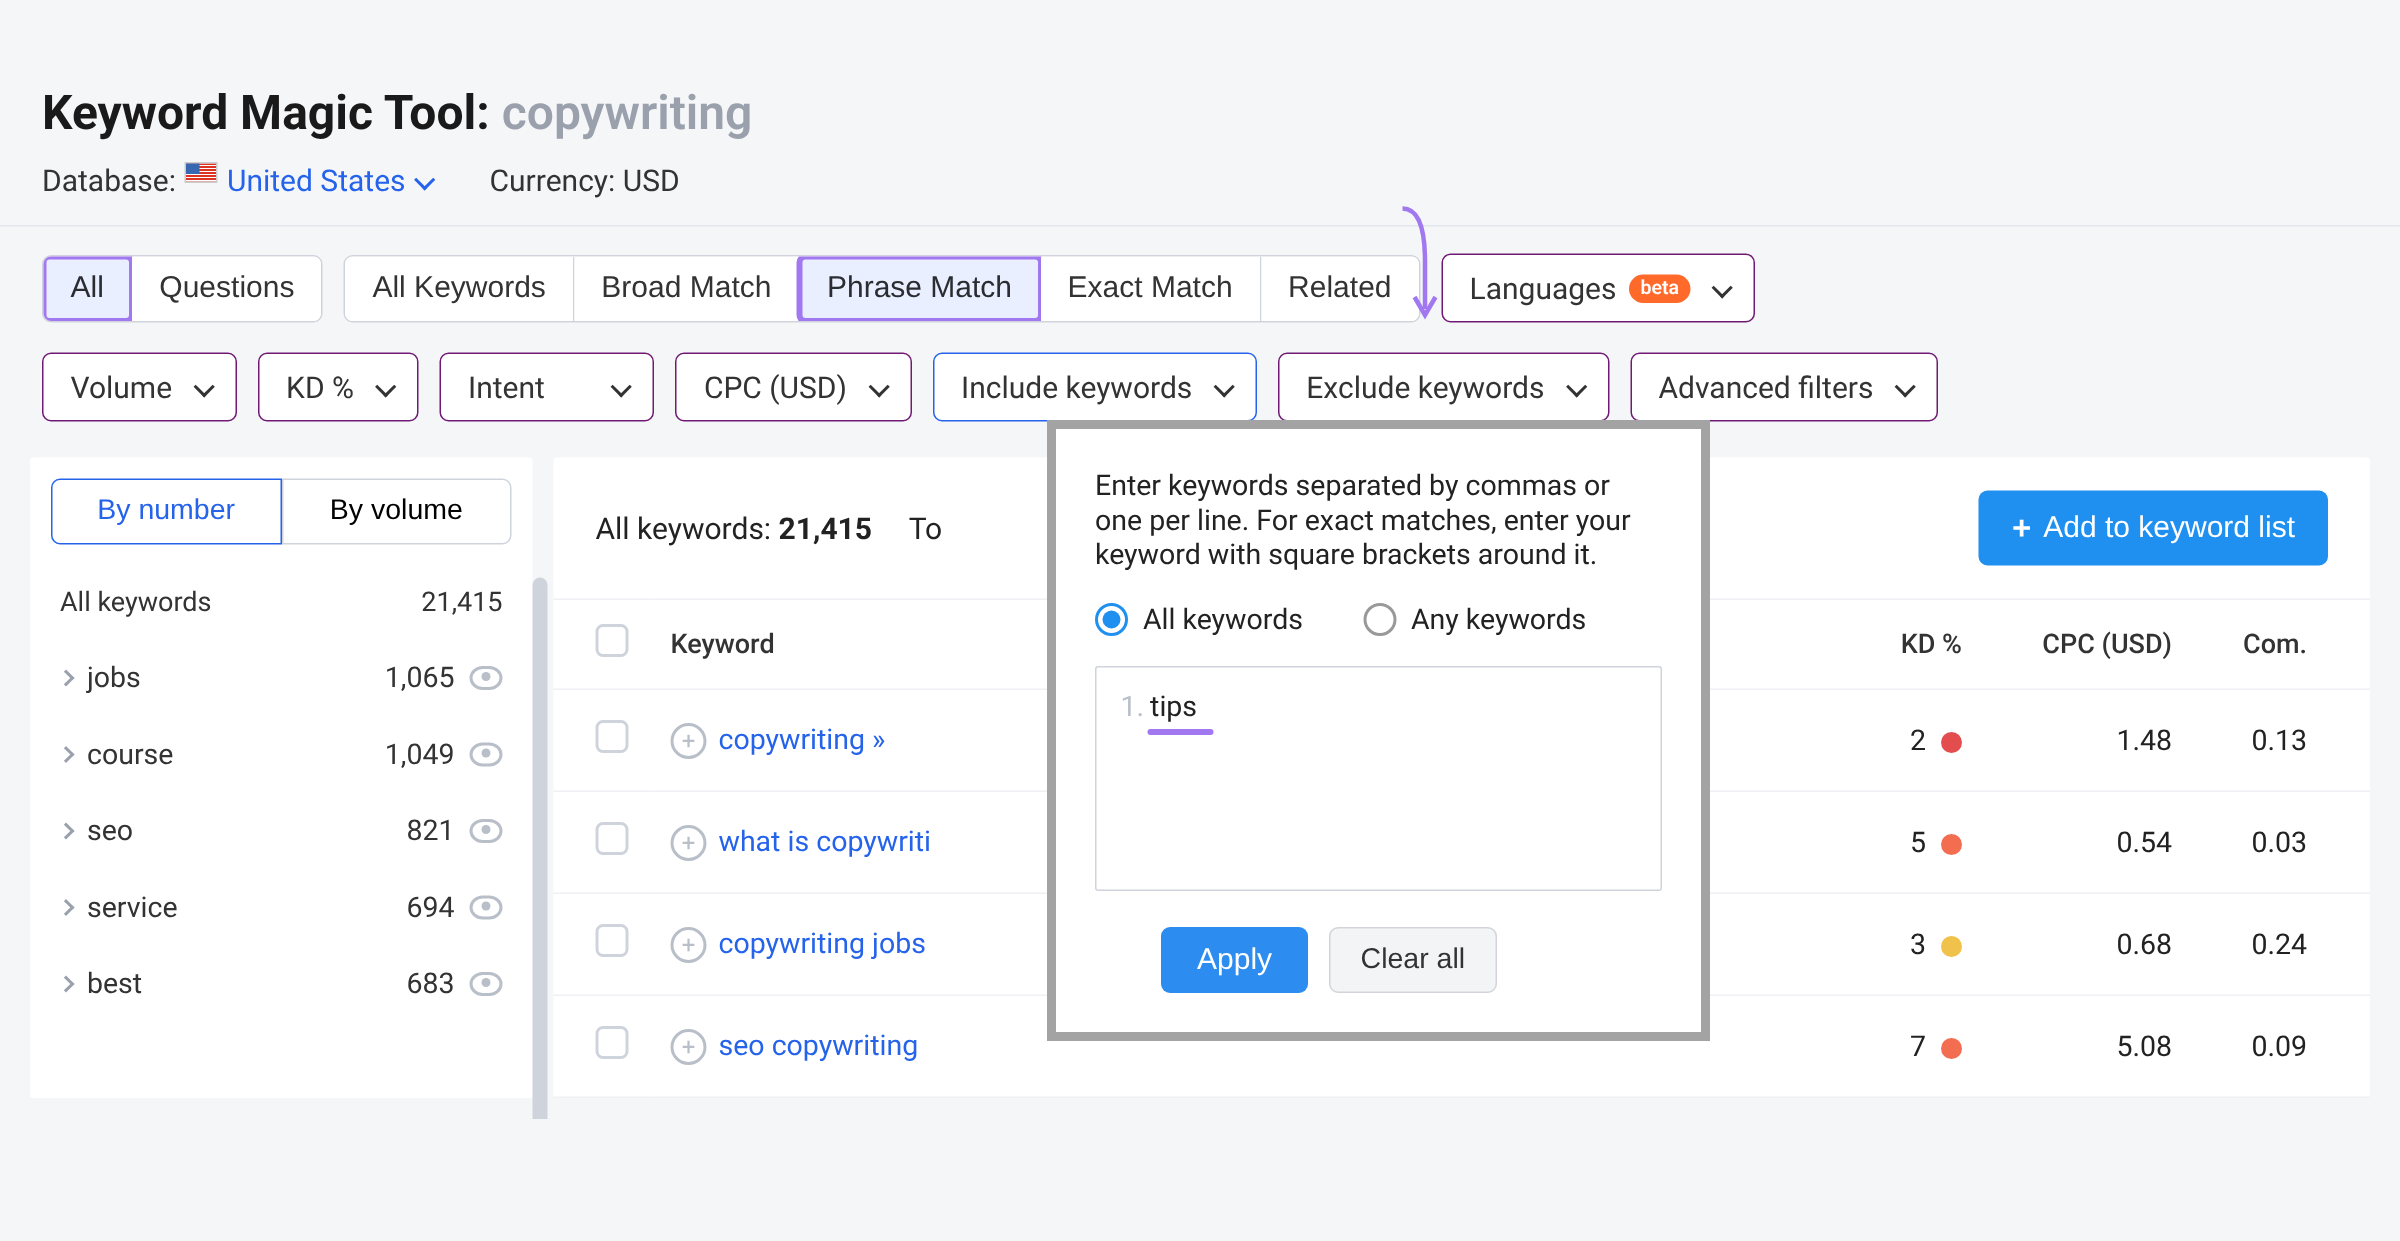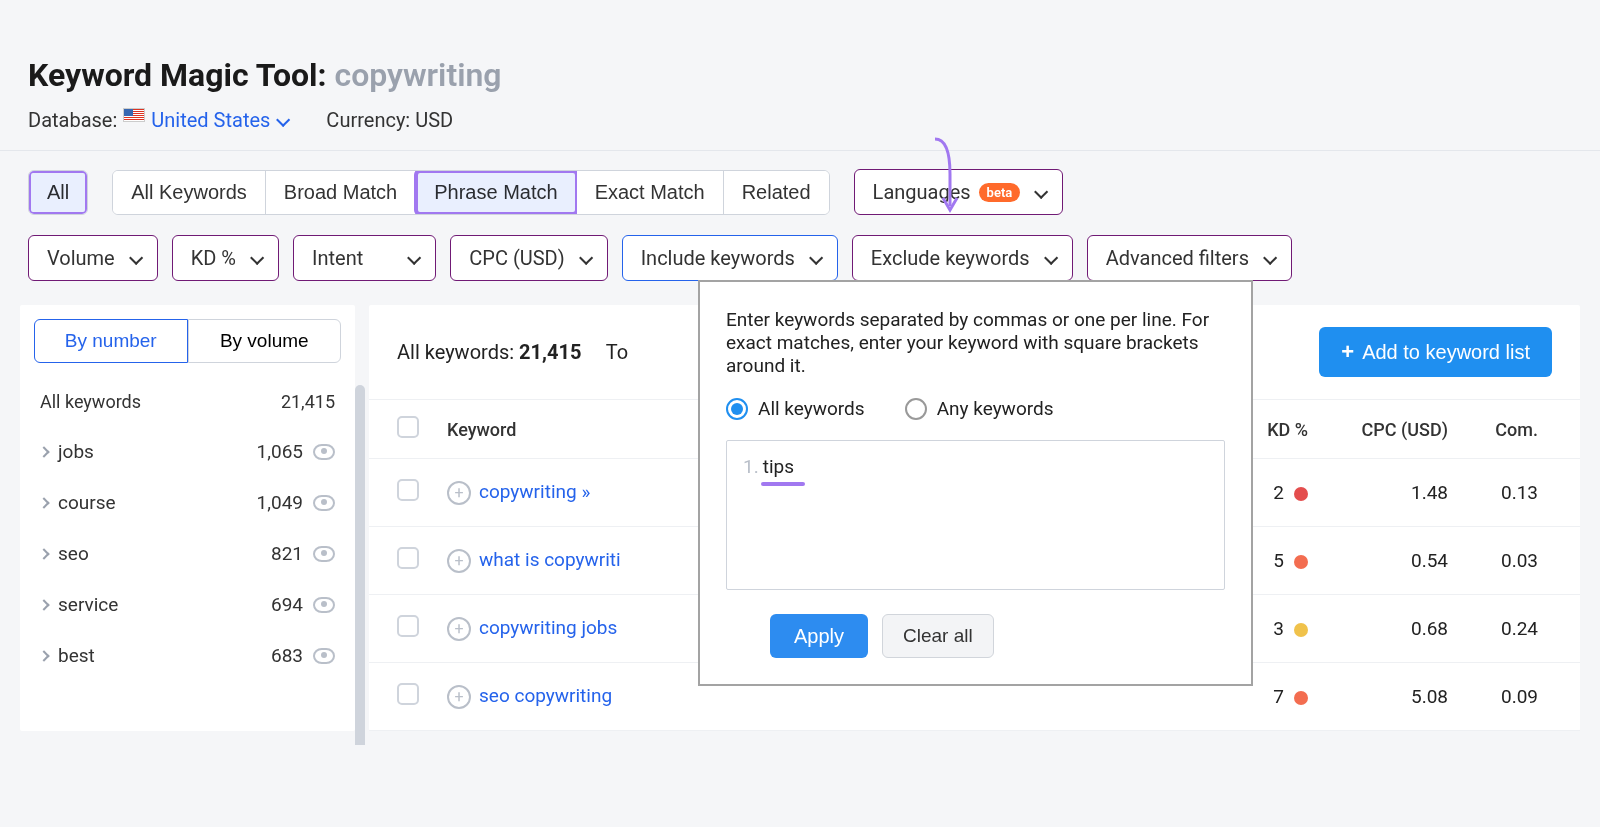--- a/index.html
+++ b/index.html
@@ -8,21 +8,21 @@
   .title-row { display: flex; align-items: baseline; gap: 10px; margin-bottom: 14px; }
   .title-row h1 { font-size: 32px; font-weight: 700; color: #1a1a1a; }
   .title-row .query { color: #9aa1ad; font-weight: 600; }
   .meta-row { display: flex; gap: 40px; font-size: 20px; color: #333; }
   .meta-row .db { display: inline-flex; align-items: flex-start; gap: 6px; }
   .meta-row .db .flag { display: inline-block; width: 22px; height: 14px; background: repeating-linear-gradient(#d32 0 1px, #fff 1px 2px, #d32 2px 3px, #fff 3px 4px, #d32 4px 5px, #fff 5px 6px, #d32 6px 7px, #fff 7px 8px, #d32 8px 9px, #fff 9px 10px, #d32 10px 11px, #fff 11px 12px, #d32 12px 13px, #fff 13px 14px); position: relative; border: 1px solid #ccc; }
   .meta-row .db .flag::before { content: ""; position: absolute; top: 0; left: 0; width: 9px; height: 7px; background: #3767b1; }
   .meta-row .link { color: #2563eb; }
   .chevron-down::after { content: ""; display: inline-block; width: 8px; height: 8px; border-right: 2px solid currentColor; border-bottom: 2px solid currentColor; transform: rotate(45deg) translateY(-3px); margin-left: 6px; }
   .toolbar { padding: 18px 28px 10px; }
-  .pill-row { display: flex; gap: 24px; align-items: center; margin-bottom: 20px; }
+  .pill-row { display: flex; gap: 14px; align-items: center; margin-bottom: 20px; }
   .seg { display: flex; border: 1px solid #cfd4dc; border-radius: 6px; overflow: hidden; background: #fff; }
   .seg button { background: #fff; border: none; border-right: 1px solid #cfd4dc; padding: 10px 18px; font-size: 20px; color: #333; cursor: pointer; }
   .seg button:last-child { border-right: none; }
   .seg button.active { background: #e9effe; color: #2a2c31; }
   .highlight-purple { outline: 4px solid #a178f0; outline-offset: -2px; border-radius: 4px; }
   .dd { background: #fff; border: 1px solid #701a75; border-radius: 6px; padding: 10px 18px; font-size: 20px; color: #333; display: inline-flex; align-items: center; gap: 8px; cursor: pointer; }
   .dd.open { border-color: #2563eb; }
   .badge-beta { background: #ff6a2b; color: #fff; font-size: 13px; padding: 2px 8px; border-radius: 10px; font-weight: 600; }
   .filters-row { display: flex; gap: 14px; flex-wrap: wrap; }
   .content { display: flex; padding: 14px 20px; gap: 14px; position: relative; }
@@ -54,21 +54,21 @@
   td.right { text-align: right; }
   .cb { width: 22px; height: 22px; border: 2px solid #cfd4dc; border-radius: 5px; display: inline-block; }
   .addcircle { width: 24px; height: 24px; border: 2px solid #b9bfc9; border-radius: 50%; display: inline-flex; align-items: center; justify-content: center; color: #b9bfc9; font-size: 16px; margin-right: 8px; vertical-align: middle; }
   .kwlink { color: #2563eb; text-decoration: none; }
   .kd-dot { width: 14px; height: 14px; border-radius: 50%; display: inline-block; margin-left: 10px; vertical-align: middle; }
   .dot-red { background: #e44d4d; }
   .dot-orange { background: #f36d50; }
   .dot-yellow { background: #f0c24b; }
   .dot-green { background: #58d6a5; }
 
-  .popup { position: absolute; top: 280px; left: 698px; width: 555px; background: #fff; border: 2px solid #a3a3a3; padding: 26px; z-index: 20; }
+  .popup { position: absolute; top: 280px; left: 698px; width: 442px; background: #fff; border: 6px solid #a3a3a3; padding: 26px; z-index: 20; }
   .popup p.instr { font-size: 19px; color: #222; margin-bottom: 20px; }
   .radios { display: flex; gap: 40px; margin-bottom: 20px; font-size: 19px; }
   .radios label { display: inline-flex; align-items: center; gap: 10px; }
   .radio { width: 22px; height: 22px; border: 2px solid #999; border-radius: 50%; display: inline-block; position: relative; }
   .radio.checked { border-color: #1f8ff0; }
   .radio.checked::after { content: ""; position: absolute; top: 3px; left: 3px; width: 12px; height: 12px; background: #1f8ff0; border-radius: 50%; }
   .kw-input { border: 1px solid #cfd4dc; border-radius: 2px; padding: 14px 16px; min-height: 150px; font-size: 19px; margin-bottom: 24px; }
   .kw-input .num { color: #b9bfc9; margin-right: 4px; }
   .kw-input .underline { display: block; width: 44px; height: 4px; background: #a178f0; margin-top: 4px; margin-left: 18px; border-radius: 2px; }
   .popup-actions { display: flex; gap: 14px; margin-left: 44px; }
@@ -98,20 +98,21 @@
       <span>Currency:</span>
       <span>USD</span>
     </div>
   </div>
 </div>
 
 <div class="toolbar">
   <div class="pill-row">
     <div class="seg">
       <button class="active highlight-purple">All</button>
+      <button>Questions</button>
     </div>
     <div class="seg">
       <button>All Keywords</button>
       <button>Broad Match</button>
       <button class="active highlight-purple">Phrase Match</button>
       <button>Exact Match</button>
       <button>Related</button>
     </div>
     <div class="dd">
       <span>Languages</span>

